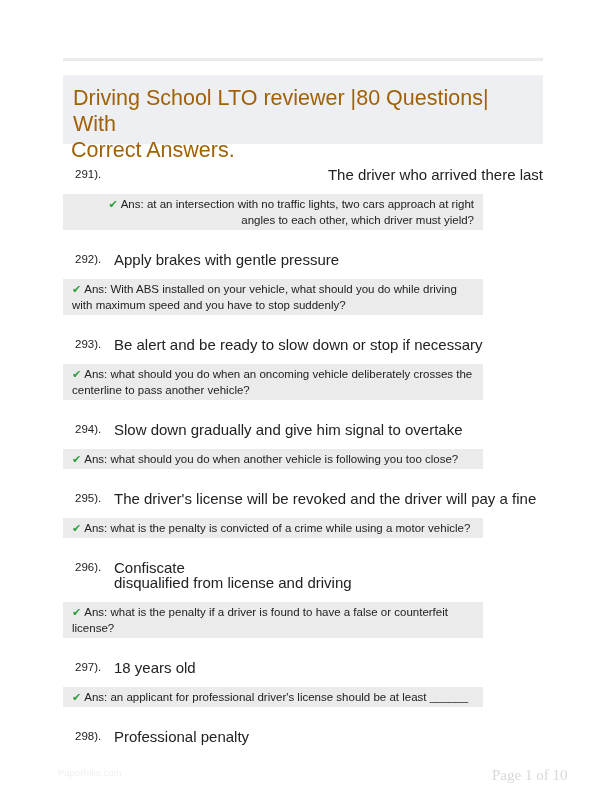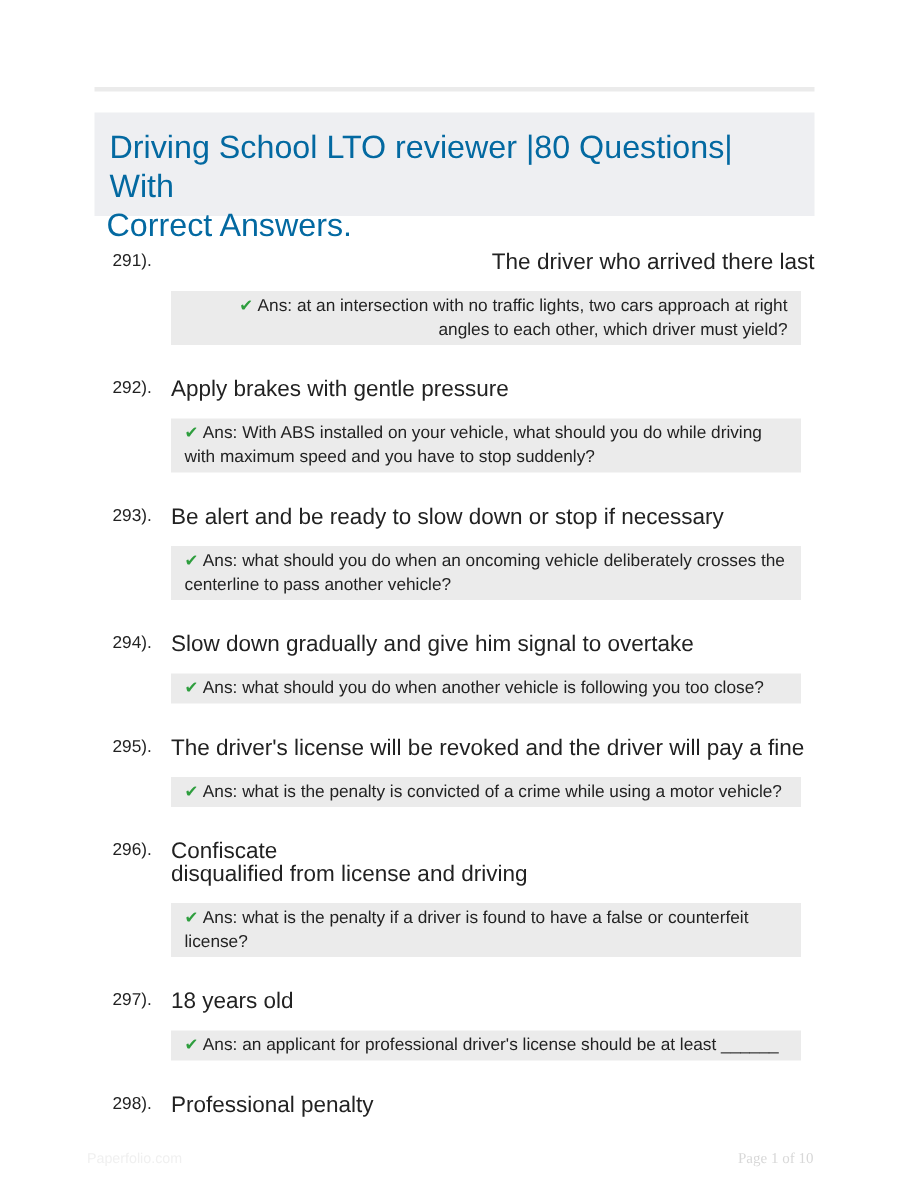--- a/index.html
+++ b/index.html
@@ -1,31 +1,31 @@
 <!DOCTYPE html>
 <html><head>
 <meta charset="utf-8">
 <style>
   html, body { margin: 0; padding: 0; background: #ffffff; }
   body { width: 606px; height: 800px; position: relative; overflow: hidden;
          font-family: "Liberation Sans", "DejaVu Sans", sans-serif; color: #1f1f1f; }
   .top-rule { position: absolute; left: 63px; top: 58px; width: 480px; height: 3px; background: #ebebeb; }
   .title-box { position: absolute; left: 63px; top: 75px; width: 480px; height: 69px;
                background: #eeeff2; box-sizing: border-box; padding: 10px 8px 0 8px; }
-  .title { font-size: 21.5px; line-height: 26px; color: #0369a1; margin: 0; font-weight: normal; }
+  .title { font-size: 21.5px; line-height: 26px; color: #a16207; margin: 0; font-weight: normal; }
   .title .l1 { display: block; padding-left: 2px; }
   .qlist { position: absolute; left: 63px; top: 167px; width: 480px; }
   .q { position: relative; }
   .qnum { position: absolute; left: 12px; top: 0; font-size: 11.5px; line-height: 15px; color: #222; }
   .qtext { margin-left: 51px; font-size: 15px; line-height: 15px; color: #222; }
-  .ans { margin-left: 51px; margin-top: 12px; width: 420px; box-sizing: border-box;
+  .ans { margin-top: 12px; width: 420px; box-sizing: border-box;
          background: #ebebeb; padding: 2px 9px; font-size: 11.5px; line-height: 16px; color: #222; }
   .check { color: #2e9e3e; font-size: 11px; margin-right: 3px; }
   .footer-left { position: absolute; left: 58px; top: 767px; font-size: 9.5px; color: #f0f0f0; }
-  .footer-right { position: absolute; left: 492px; top: 767px; font-size: 10px; color: #d8d8d8;
+  .footer-right { position: absolute; left: 492px; top: 767px; font-size: 15px; color: #d8d8d8;
                   font-family: "Liberation Serif", serif; }
 </style>
 </head>
 <body>
 
 <div class="top-rule"></div>
 
 <div class="title-box">
   <h1 class="title">
     <span class="l1">Driving School LTO reviewer |80 Questions| With</span>

